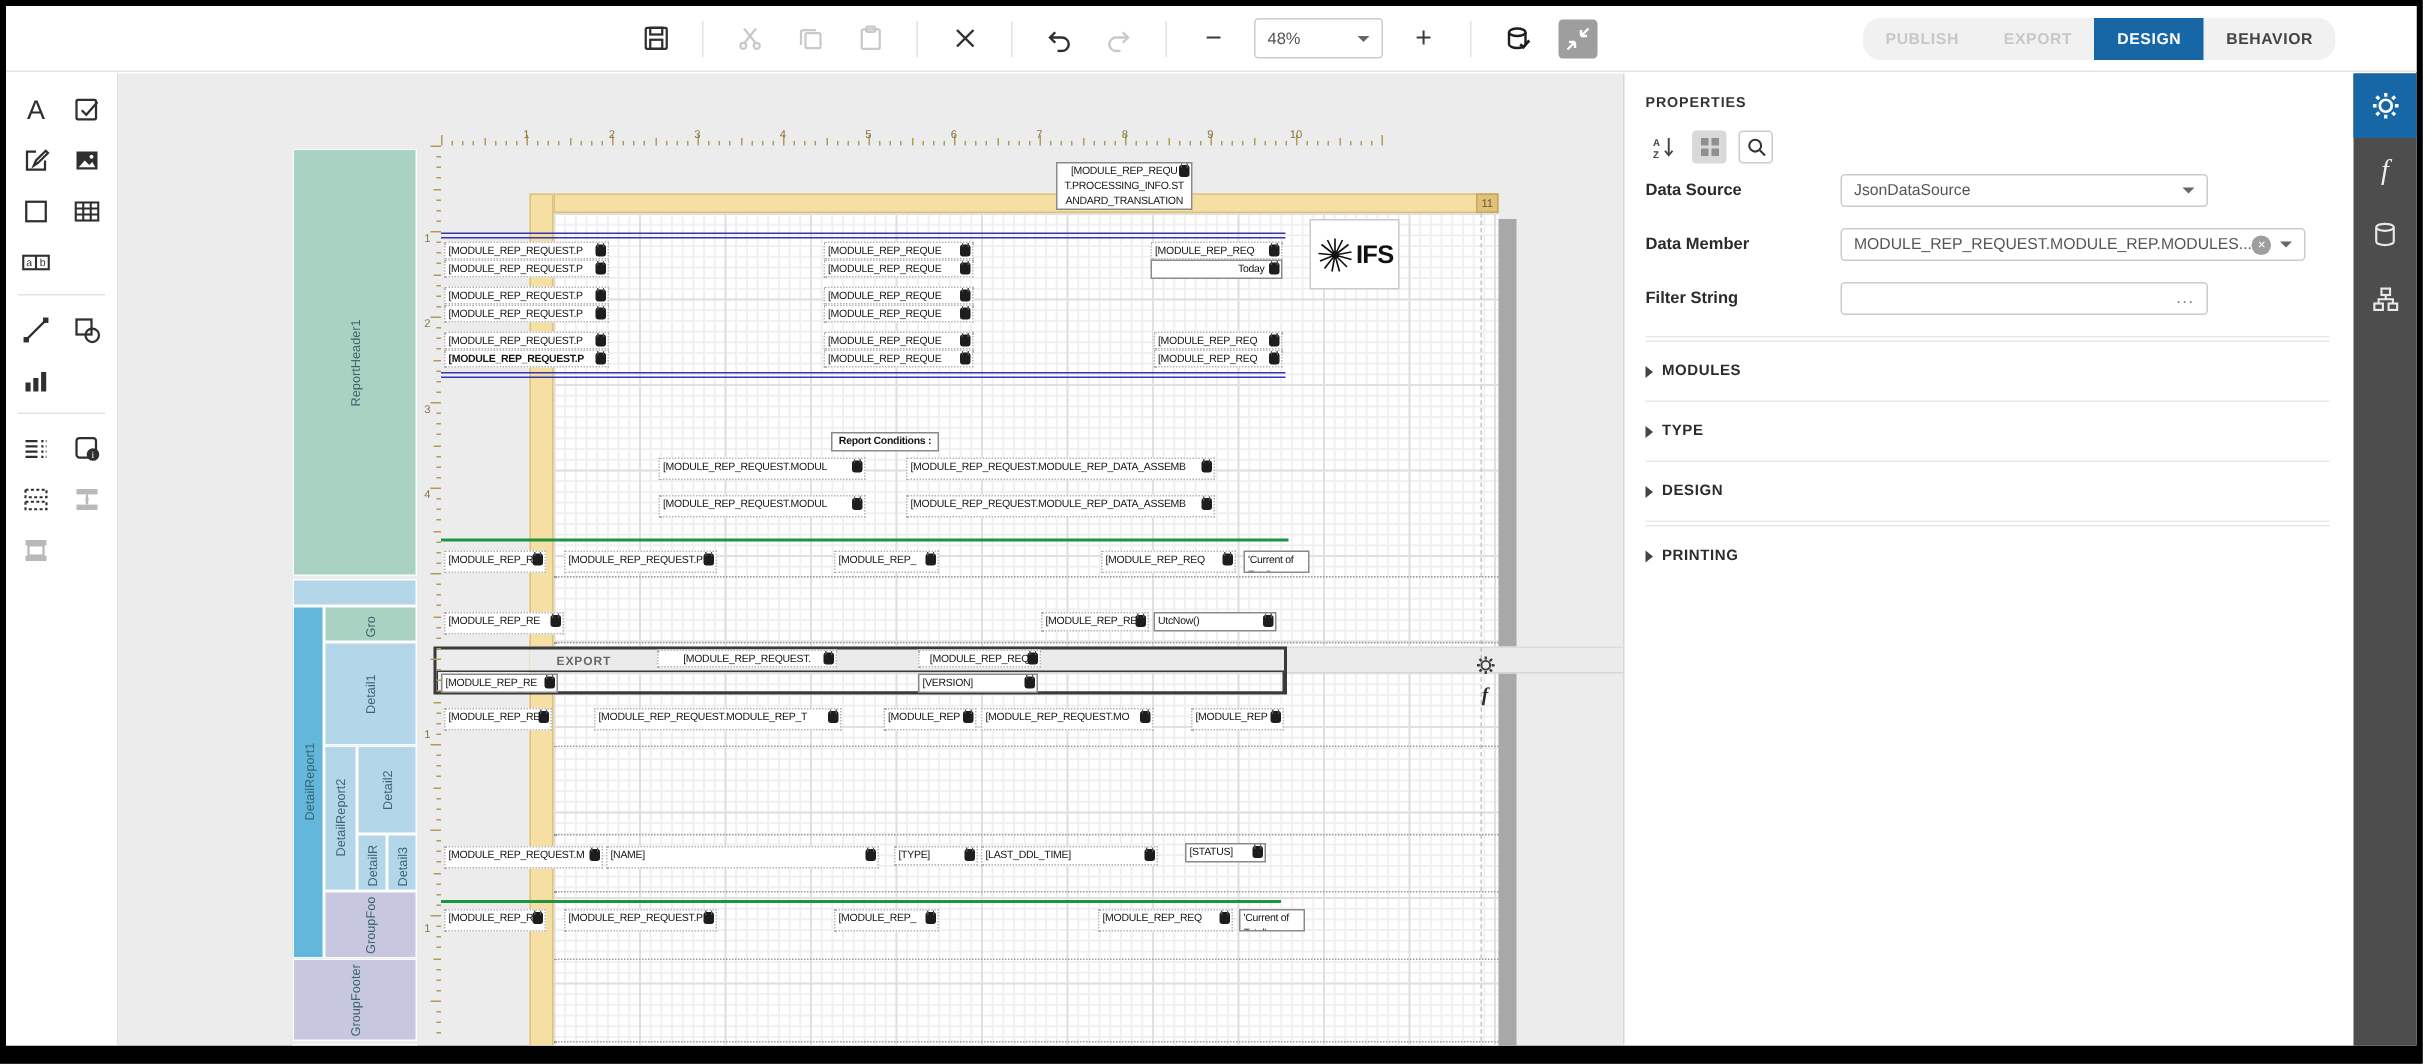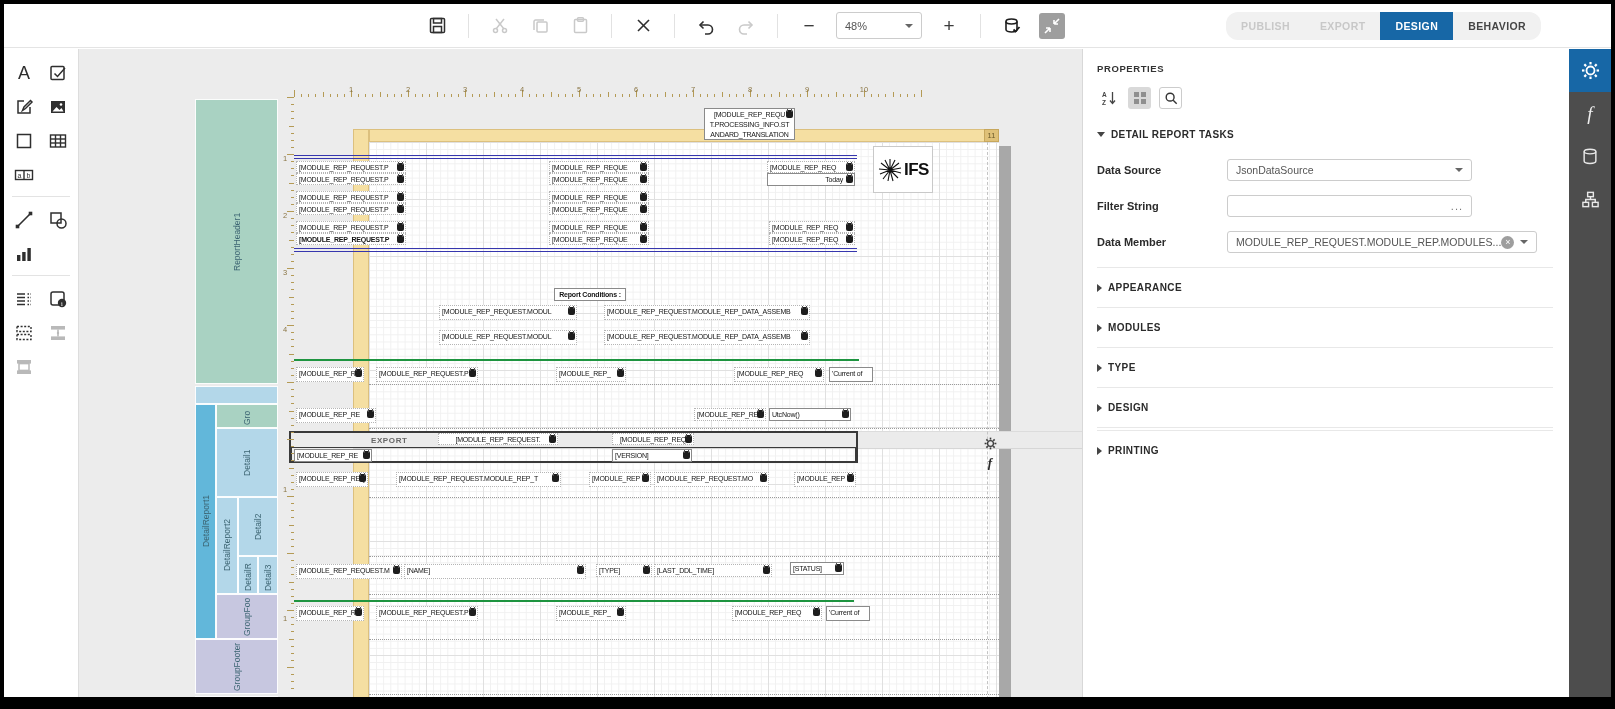--- a/index.html
+++ b/index.html
@@ -10,21 +10,21 @@
   
   #topbar{position:absolute;left:0;top:0;width:100%;height:44px;background:#fff;border-bottom:1px solid #e4e4e4;display:flex;align-items:center;}
   #tb-icons{position:absolute;left:420px;display:flex;align-items:center;gap:14px;}
   .tb-btn{width:26px;height:26px;display:flex;align-items:center;justify-content:center;border-radius:3px;cursor:pointer;}
   .tb-sep{width:1px;height:24px;background:#e2e2e2;margin:0 4px;}
   .glyph{font-size:19px;color:#3c3c3c;line-height:1;}
   #zoom-select{width:86px;height:27px;border:1px solid #ccc;border-radius:3px;display:flex;align-items:center;padding:0 8px;color:#555;font-size:11px;background:#fff;}
   #zoom-select .caret{margin-left:auto;}
   .caret{width:0;height:0;border-left:4px solid transparent;border-right:4px solid transparent;border-top:4px solid #666;}
   #fullscreen-btn{background:#9e9e9e;}
-  #mode-tabs{position:absolute;right:70px;top:8px;display:flex;background:#f1f1f1;border-radius:12px;overflow:hidden;align-items:flex-end;}
+  #mode-tabs{position:absolute;right:54px;top:8px;display:flex;background:#f1f1f1;border-radius:12px;overflow:hidden;align-items:flex-end;}
   .mode-tab{padding:8px 15px;font-size:10.5px;font-weight:bold;letter-spacing:.4px;color:#444;cursor:pointer;}
   .mode-tab.disabled{color:#c8c8c8;}
   .mode-tab.active{background:#1767a6;color:#fff;}
 
   
   #toolbox{position:absolute;left:0;top:45px;width:75px;height:648px;background:#fff;border-right:1px solid #ddd;}
   .tbx-grid{display:grid;grid-template-columns:32px 32px;justify-content:center;gap:6px 2px;padding-top:10px;}
   .tbx-item{width:32px;height:28px;display:flex;align-items:center;justify-content:center;cursor:pointer;}
   .tbx-div{height:1px;background:#e3e3e3;margin:7px 8px;}
   .tbx-letter{font-size:18px;color:#2f2f2f;font-weight:500;}
@@ -642,54 +642,46 @@
             </svg>
         </div>
         <div class="mini-btn bordered">
           <svg width="14" height="14" viewBox="0 0 16 16" fill="none" stroke="#333" stroke-width="1.6">
               <circle cx="7" cy="7" r="4.5"></circle>
               <line x1="10.5" y1="10.5" x2="14.5" y2="14.5"></line>
             </svg>
         </div>
       </div>
 
-      <div class="section-hd" style="margin-top:8px;">
-        <span class="tri-d"></span>
-        <span>DETAIL REPORT TASKS</span>
-      </div>
 
       <div class="prop-row">
         <div class="prop-label">Data Source</div>
         <div class="prop-ctl">
           <span class="val">JsonDataSource</span>
           <span class="caret"></span>
-        </div>
-      </div>
-      <div class="prop-row">
-        <div class="prop-label">Filter String</div>
-        <div class="prop-ctl">
-          <span class="val"></span>
-          <span class="dots">...</span>
         </div>
       </div>
       <div class="prop-row">
         <div class="prop-label">Data Member</div>
         <div class="prop-ctl">
           <span class="val">MODULE_REP_REQUEST.MODULE_REP.MODULES...</span>
           <span class="clear-x">×</span>
           <span class="caret"></span>
         </div>
       </div>
+      <div class="prop-row">
+        <div class="prop-label">Filter String</div>
+        <div class="prop-ctl">
+          <span class="val"></span>
+          <span class="dots">...</span>
+        </div>
+      </div>
 
       <div id="collapsed-sections">
           <div class="sec-div"></div>
-          <div class="section-hd">
-            <span class="tri-r"></span>
-            <span>APPEARANCE</span>
-          </div>
           <div class="sec-div"></div>
           <div class="section-hd">
             <span class="tri-r"></span>
             <span>MODULES</span>
           </div>
           <div class="sec-div"></div>
           <div class="section-hd">
             <span class="tri-r"></span>
             <span>TYPE</span>
           </div>

